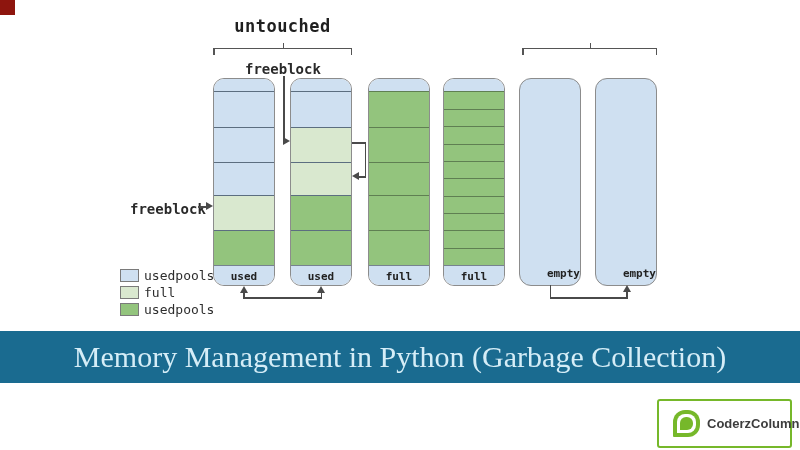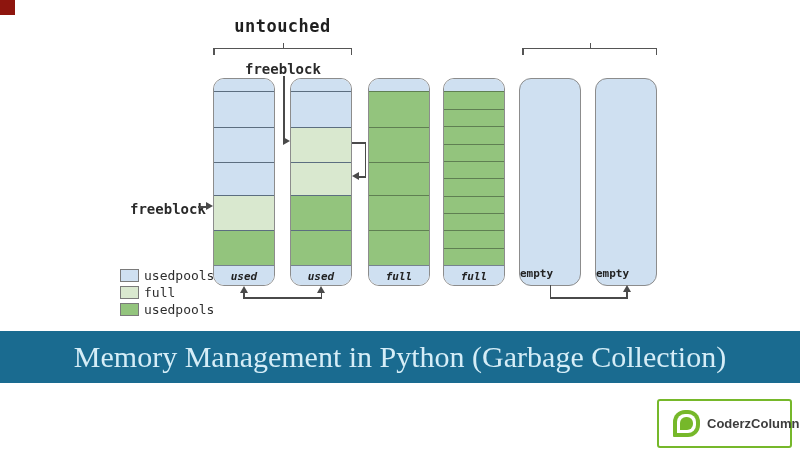--- a/index.html
+++ b/index.html
@@ -19,29 +19,29 @@
   .arrow.r{border-top:4.5px solid transparent;border-bottom:4.5px solid transparent;border-left:7px solid var(--c-line);}
   .arrow.l{border-top:4.5px solid transparent;border-bottom:4.5px solid transparent;border-right:7px solid var(--c-line);}
   .arrow.u{border-left:4px solid transparent;border-right:4px solid transparent;border-bottom:7px solid var(--c-line);}
   .pool{top:78px;width:62px;height:208px;border:1px solid var(--c-pool-border);
         border-radius:11px;overflow:hidden;background:#fff;box-sizing:border-box;}
   .cap{background:var(--c-untouched);box-sizing:border-box;}
   .cap.top{height:13px;}
   .pool-mixed .cap.top{border-bottom:1px solid var(--c-divider-blue);}
   .pool-full .cap.top{border-bottom:1px solid var(--c-divider-green);}
   .cap.bot{height:22px;border-top:1px solid #76828f;text-align:center;
-           font-size:11px;font-weight:bold;line-height:21px;color:#222;font-style:italic;}
+           font-size:11px;font-weight:bold;line-height:21px;color:#222;}
   .seg{box-sizing:border-box;}
   .seg-untouched{background:var(--c-untouched);}
   .seg-free{background:var(--c-free);}
   .seg-allocated{background:var(--c-allocated);}
   .pool-mixed .seg + .seg{border-top:1px solid var(--c-divider-blue);}
   .pool-full .seg + .seg{border-top:1px solid var(--c-divider-green);}
   .pool-empty{background:var(--c-untouched);border-radius:12px;}
-  .pool-empty span{position:absolute;left:0;right:0;bottom:5px;text-align:left;
+  .pool-empty span{position:absolute;left:0;right:0;bottom:5px;text-align:right;
                    font-size:11px;font-weight:bold;color:#222;}
   .legend-row{left:120px;height:15px;}
   .legend-row .sw{position:absolute;left:0;top:1px;width:19px;height:13px;border:1px solid #7a7a7a;box-sizing:border-box;}
   .legend-row .lg-label{position:absolute;left:24px;top:0;font-size:13px;color:#2e2e2e;white-space:nowrap;}
   .banner{left:0;top:331px;width:800px;height:52px;background:var(--c-banner-bg);}
   .banner-title{width:100%;text-align:center;line-height:52px;font-size:30px;
                 font-family:"Liberation Serif",serif;color:var(--c-banner-fg);white-space:nowrap;}
   .logo-card{left:657px;top:399px;width:135px;height:49px;background:#fff;
              border:2px solid var(--c-logo-green);border-radius:3px;box-sizing:border-box;}
   .logo-icon{position:absolute;left:14px;top:9px;width:27px;height:27px;background:var(--c-logo-green);

